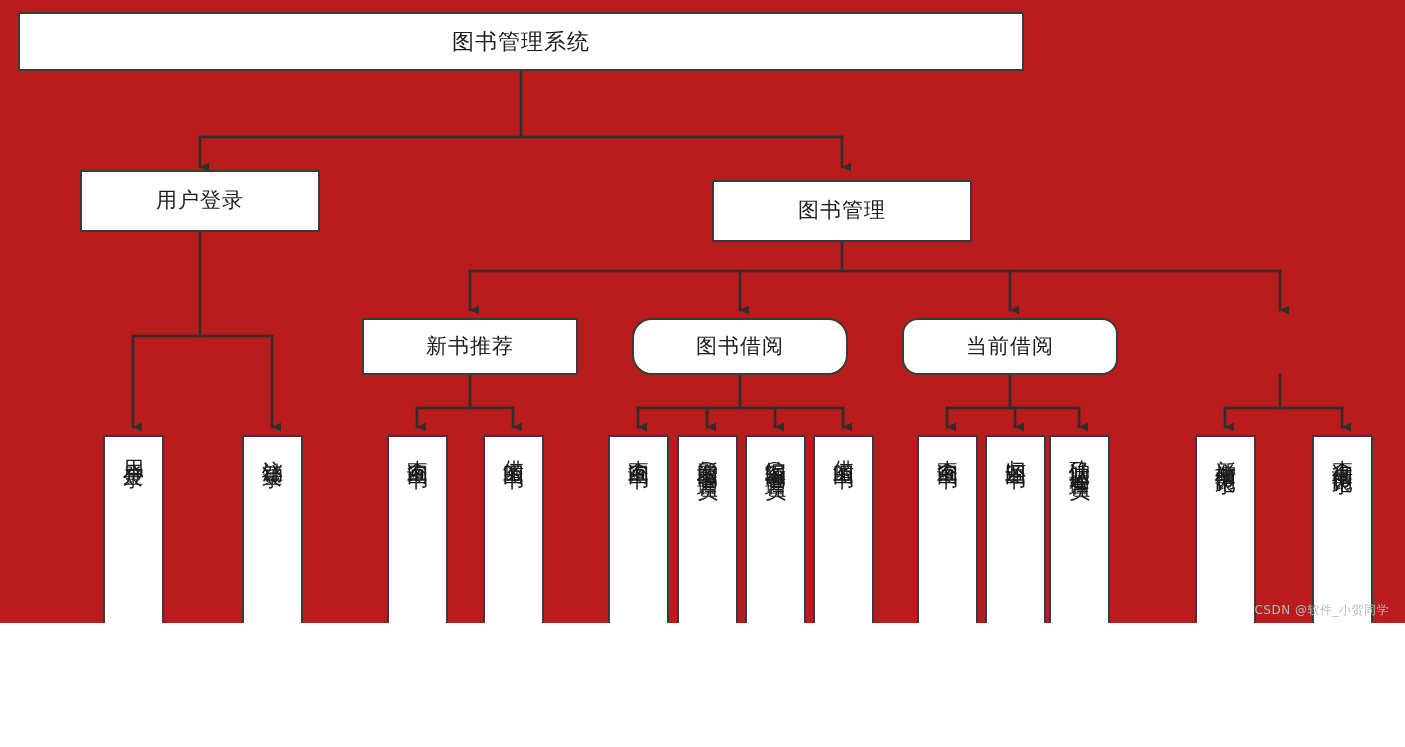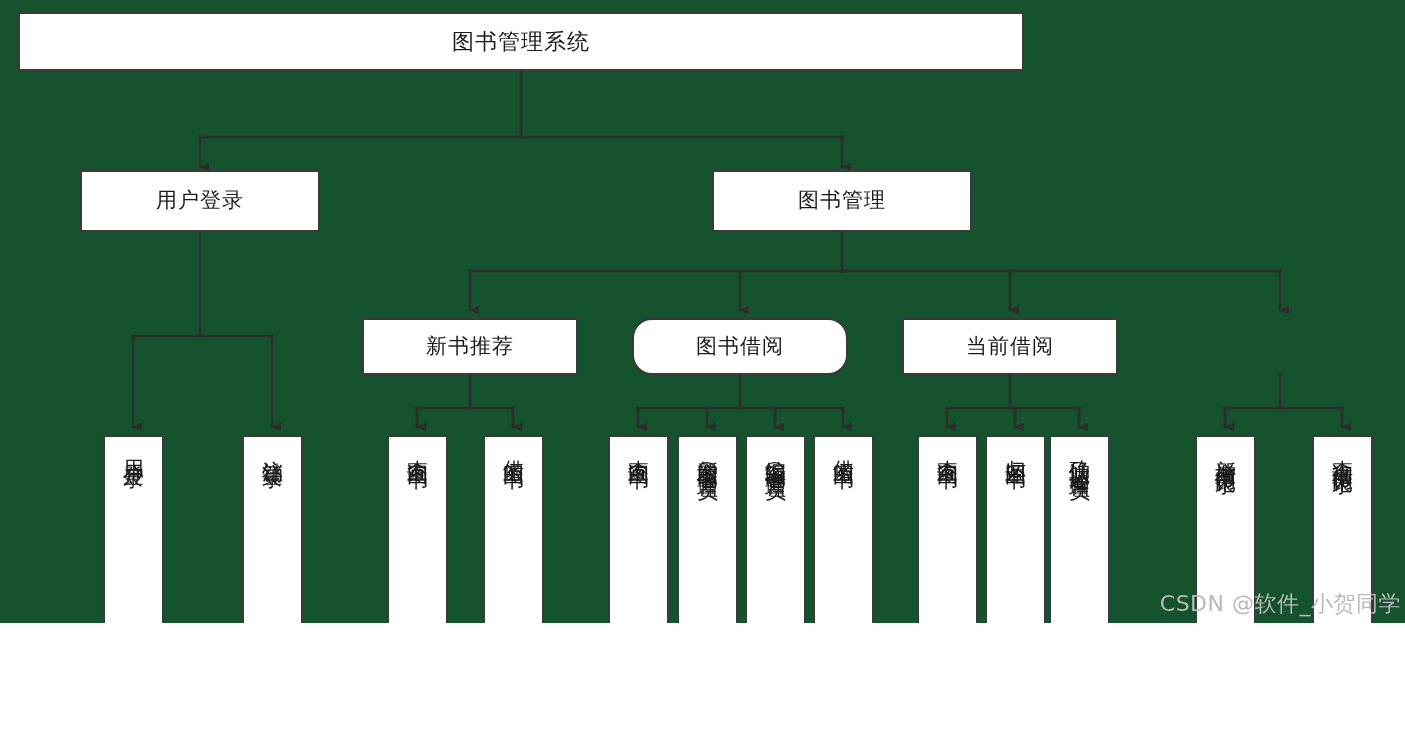--- a/index.html
+++ b/index.html
@@ -8,21 +8,21 @@
     padding: 0;
     background: #ffffff;
   }
   body {
     font-family: "DejaVu Sans", "Liberation Sans", sans-serif;
   }
   #diagram-root {
     position: relative;
     width: 1405px;
     height: 623px;
-    background: #14532d;
+    background: #b91c1c;
     overflow: hidden;
     text-decoration: underline;
   }
   
   #connector-layer {
     position: absolute;
     left: 0;
     top: 0;
     width: 1405px;
     height: 747px;
@@ -59,23 +59,23 @@
     text-orientation: upright;
     font-size: 21px;
     line-height: 1.34;
     letter-spacing: 3px;
     white-space: nowrap;
     color: #1a1a1a;
   }
   
   #watermark {
     position: absolute;
-    right: 4px;
+    right: 16px;
     bottom: 4px;
-    font-size: 22px;
+    font-size: 12px;
     color: #b9b9b9;
     letter-spacing: 0.5px;
     white-space: nowrap;
     user-select: none;
   }
 </style>
 </head>
 <body>
 
 <div id="diagram-root">
@@ -130,31 +130,31 @@
     </g>
   </svg>
 
   <div class="node root-node" style="left:18px; top:12px; width:1006px; height:59px;">
     <span>图书管理系统</span>
   </div>
 
   <div class="node h-node" style="left:80px; top:170px; width:240px; height:62px;">
     <span>用户登录</span>
   </div>
-  <div class="node h-node" style="left:712px; top:170px; width:260px; height:62px;">
+  <div class="node h-node" style="left:712px; top:180px; width:260px; height:62px;">
     <span>图书管理</span>
   </div>
 
   <div class="node h-node" style="left:362px; top:318px; width:216px; height:57px;text-align:right;">
     <span>新书推荐</span>
   </div>
   <div class="node h-node" style="left:632px; top:318px; width:216px; height:57px;border-radius:20px;">
     <span>图书借阅</span>
   </div>
-  <div class="node h-node" style="left:902px; top:318px; width:216px; height:57px;">
+  <div class="node h-node" style="left:902px; top:318px; width:216px; height:57px;border-radius:16px;">
     <span>当前借阅</span>
   </div>
 
   <div class="node v-node" style="left:103px; top:435px; width:61px; height:298px;">
     <span class="v-text">用户登录</span>
   </div>
   <div class="node v-node" style="left:242px; top:435px; width:61px; height:298px;">
     <span class="v-text">注销登录</span>
   </div>
 

